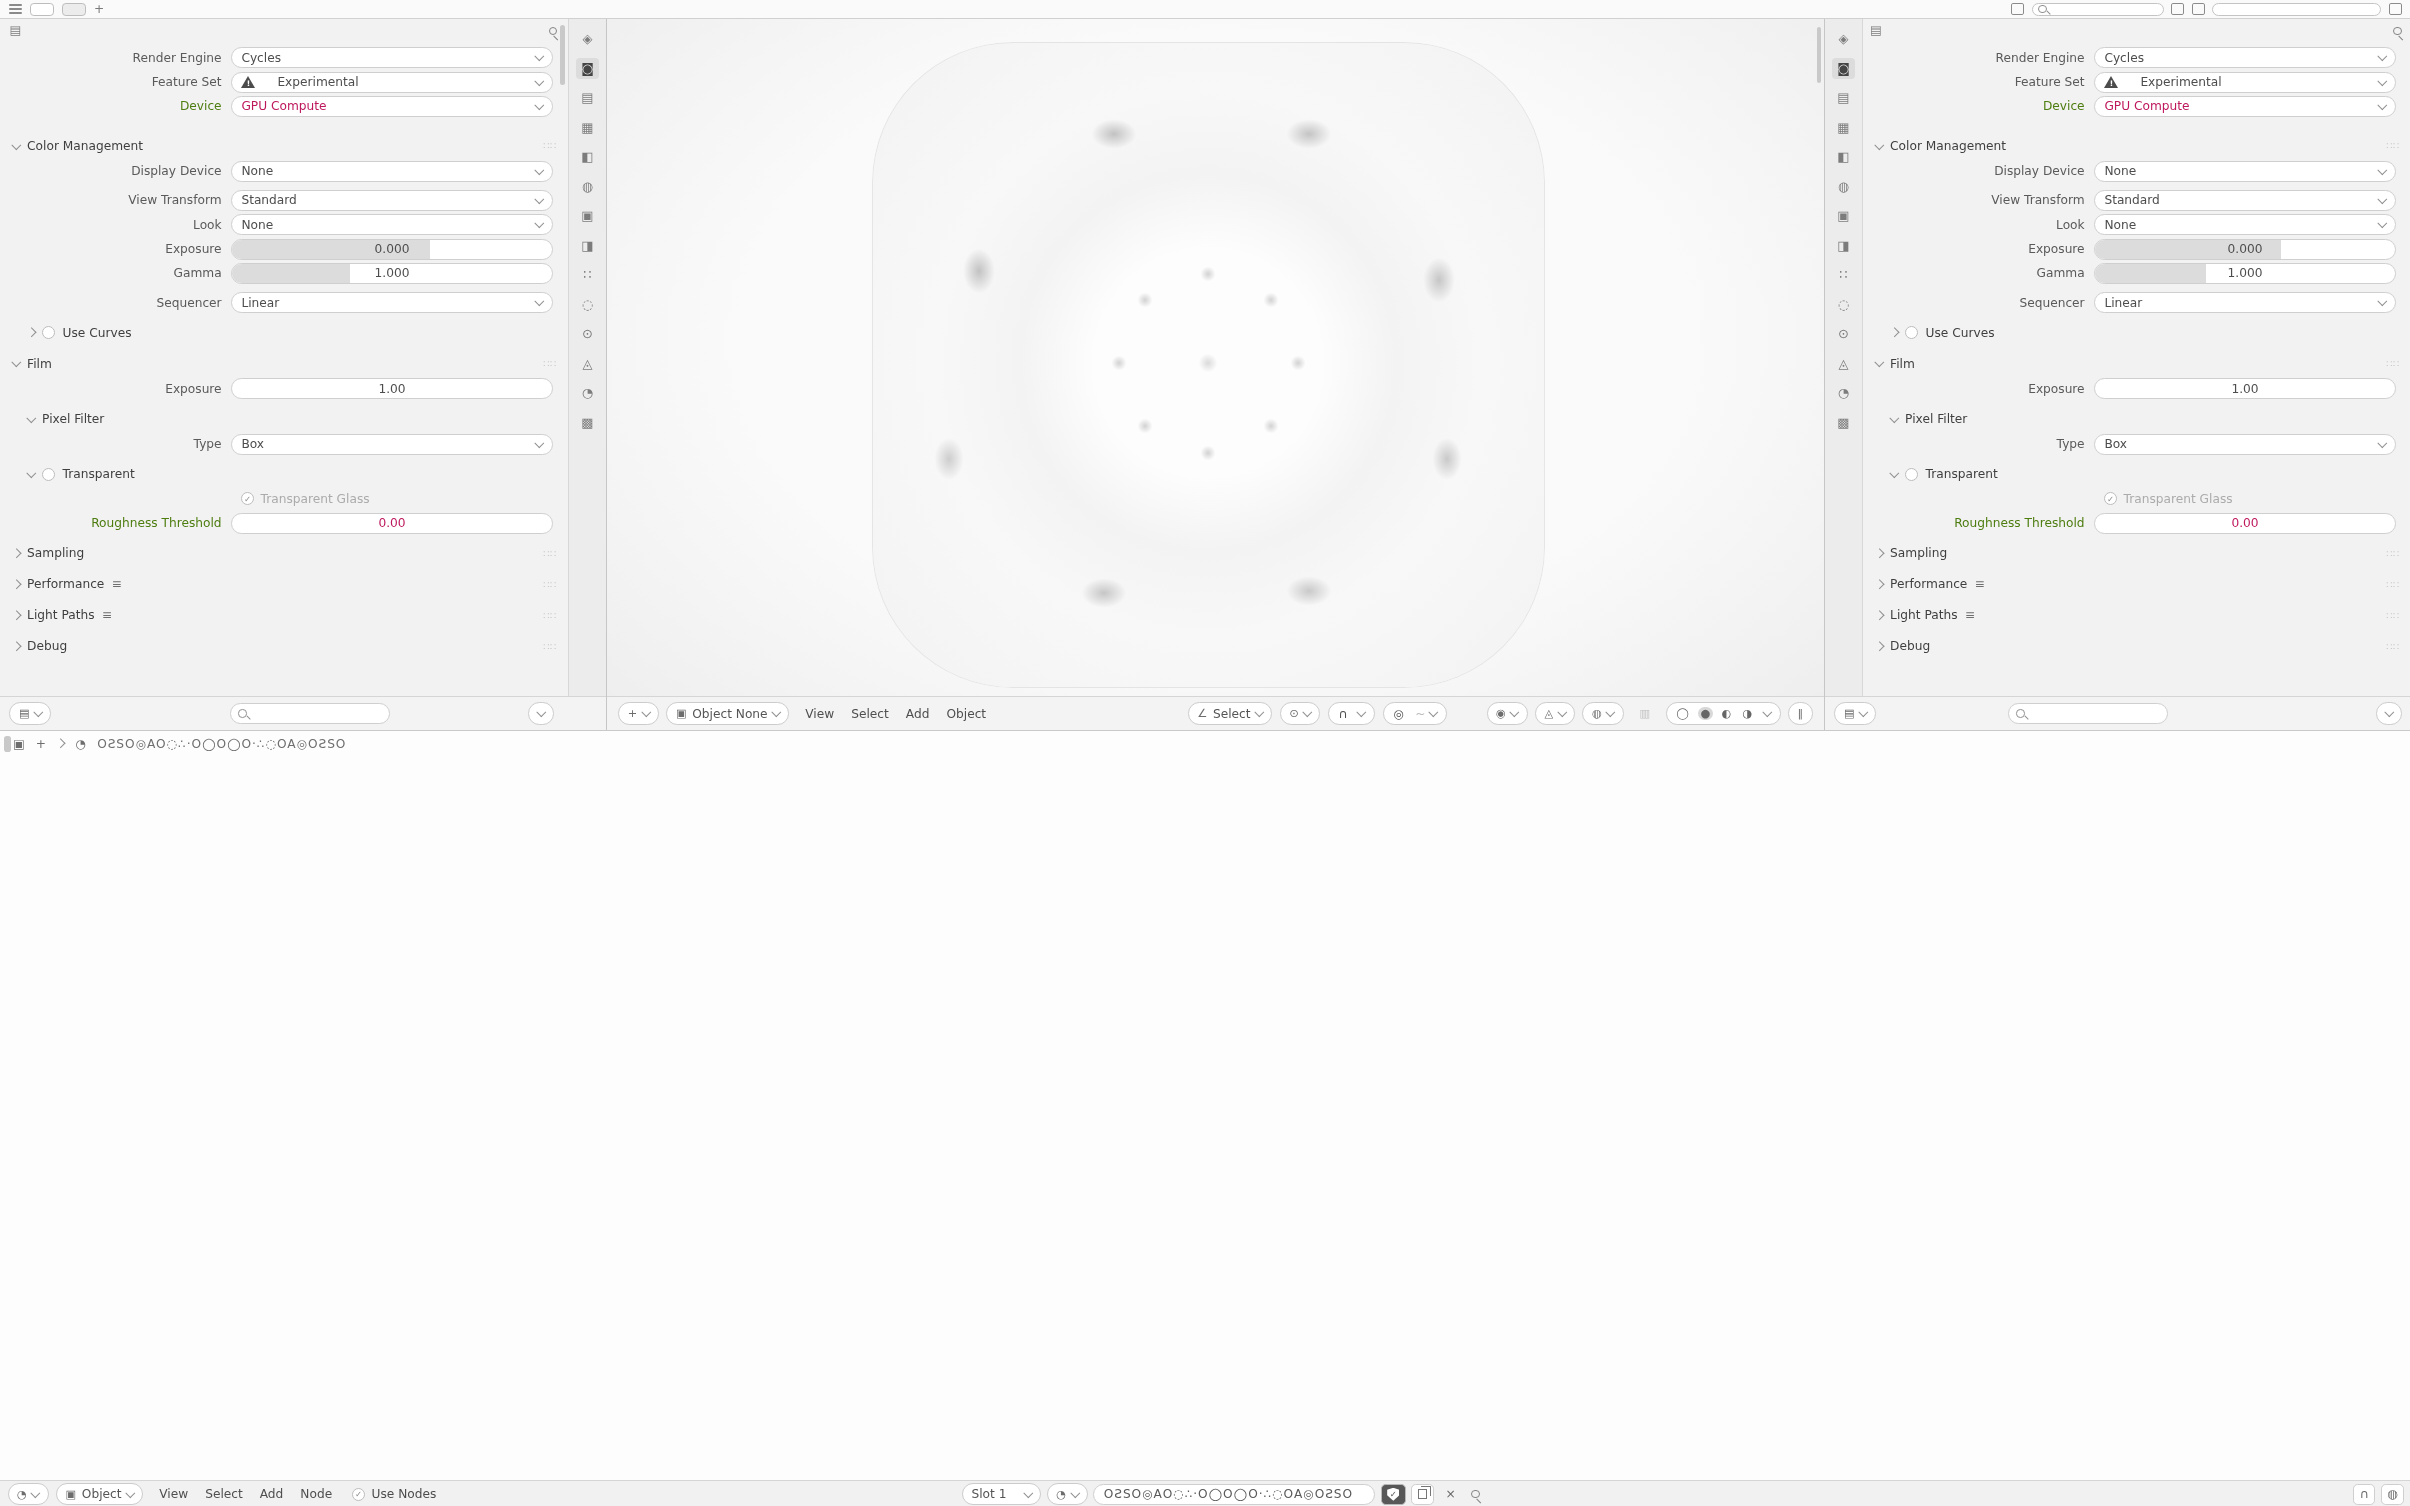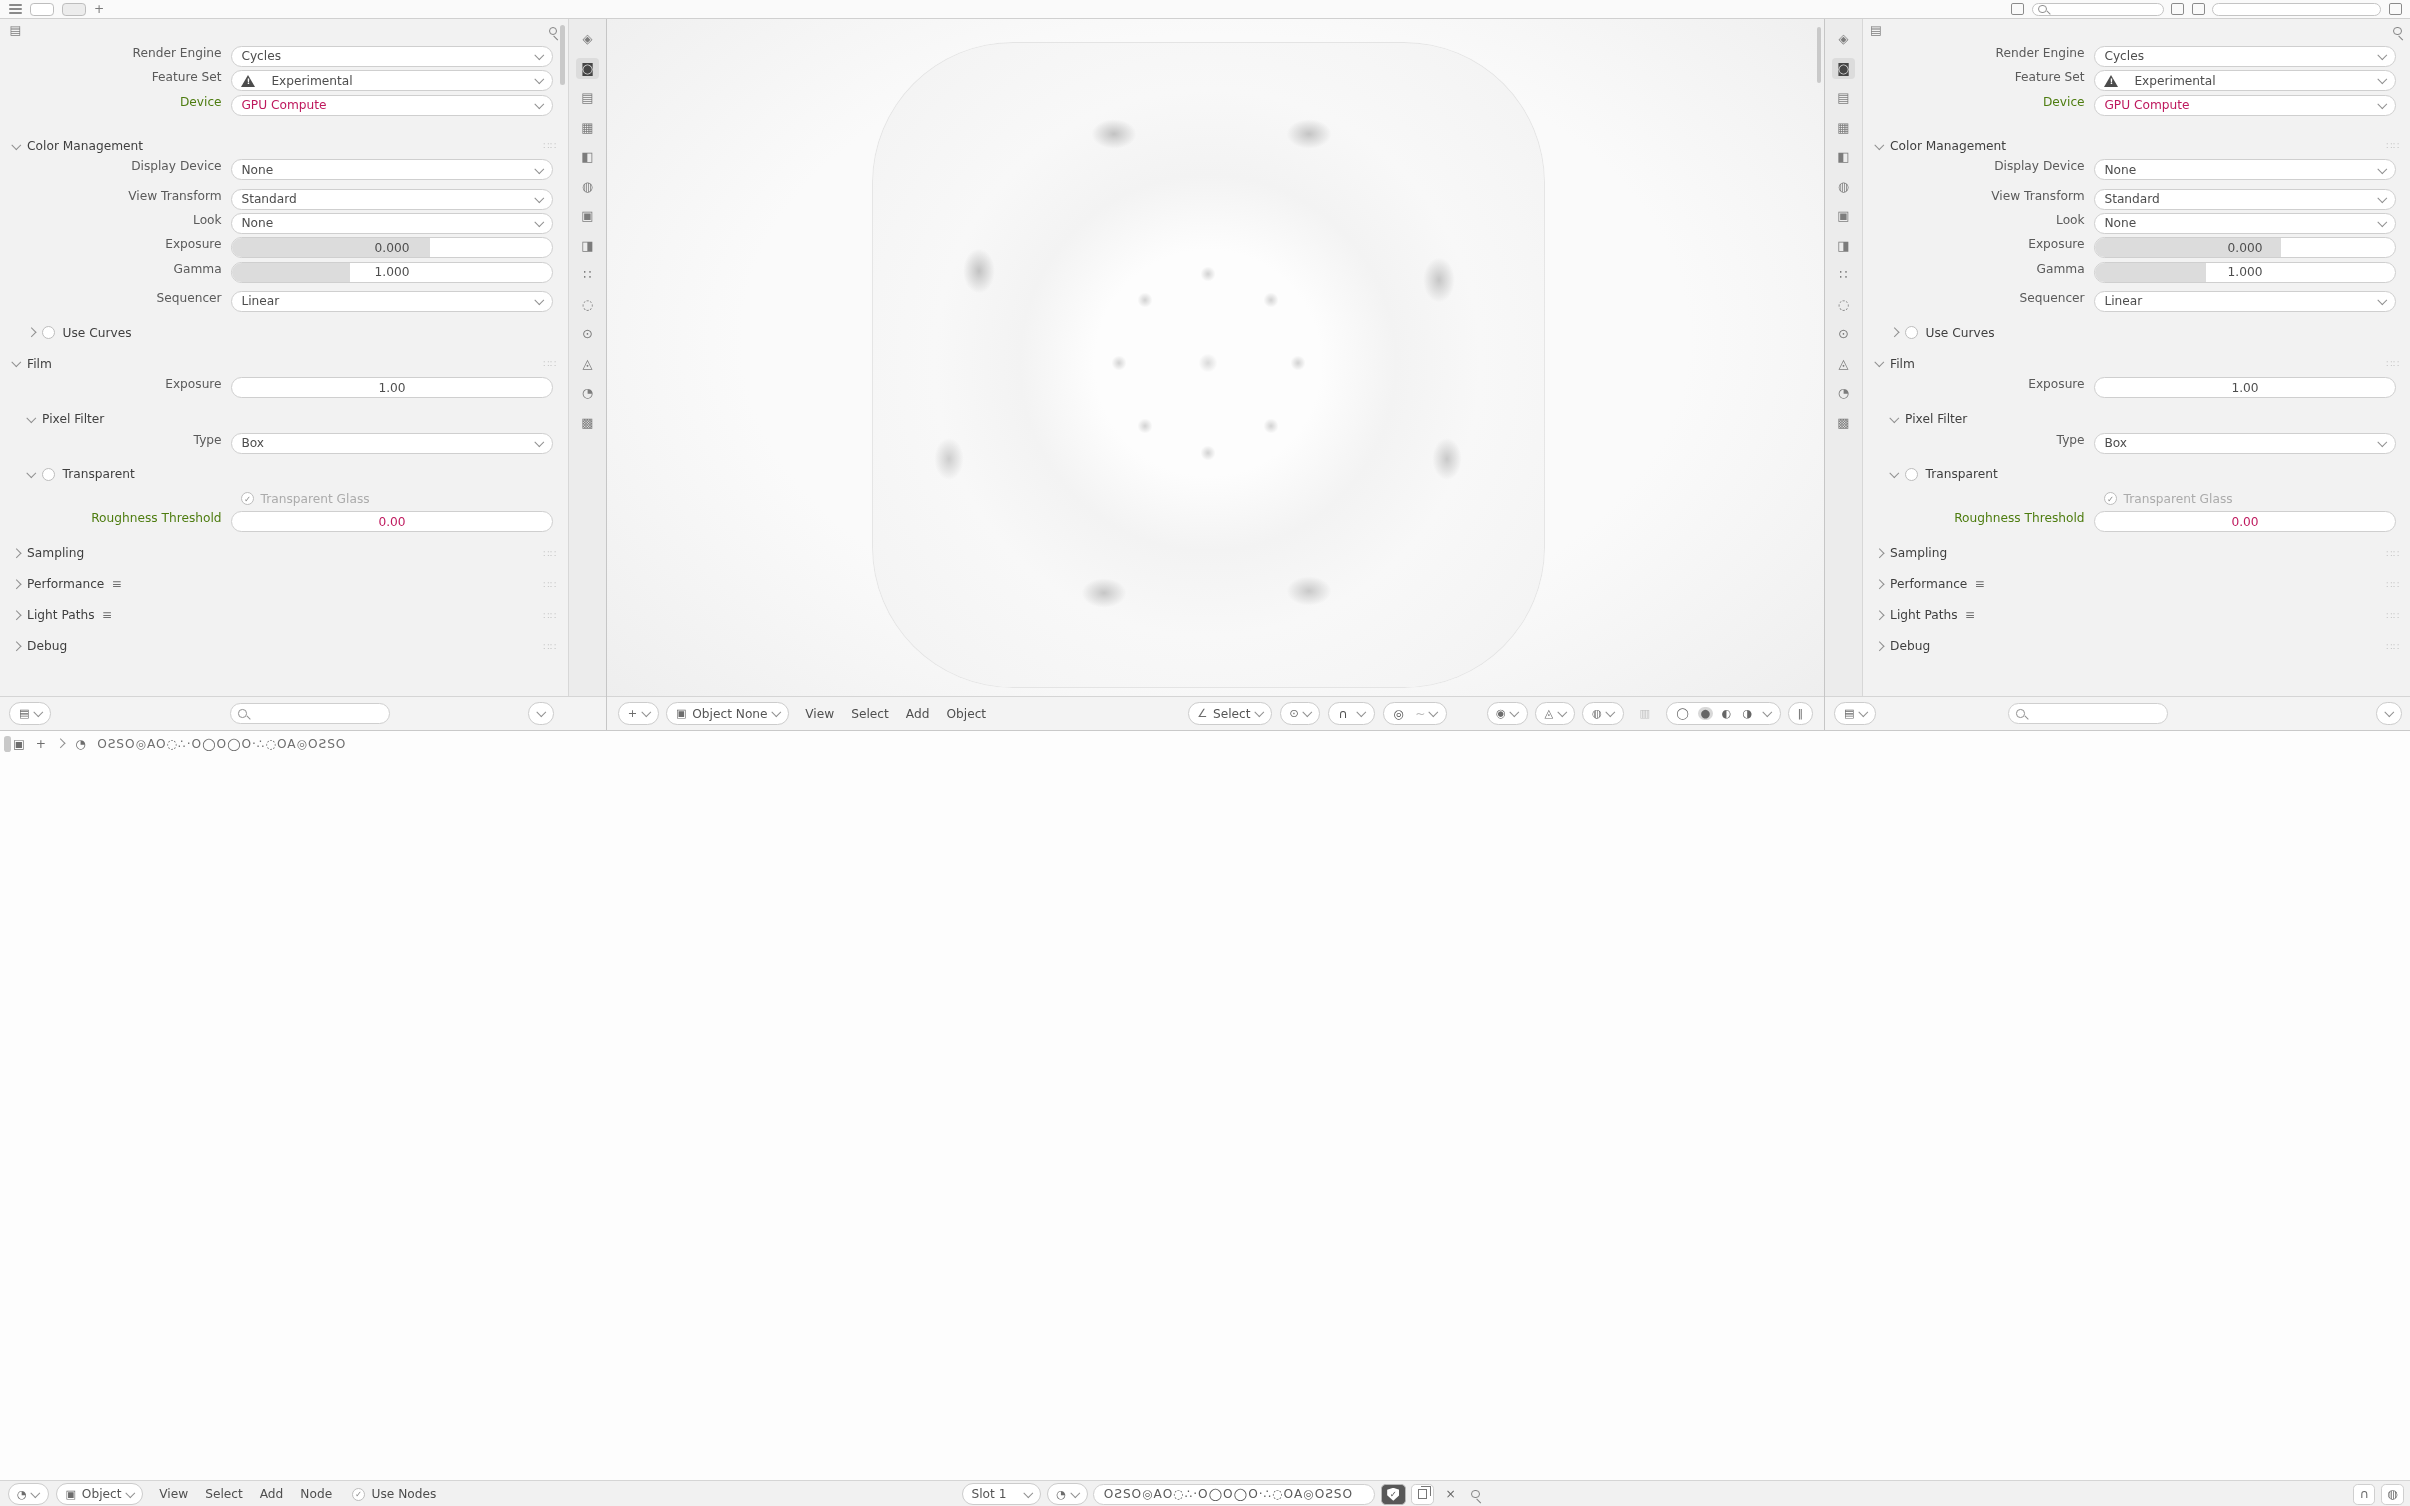--- a/index.html
+++ b/index.html
@@ -35,25 +35,25 @@
   .warn b{position:absolute;left:0;top:2.8px;width:14px;text-align:center;color:#fff;font-size:7.5px;font-weight:bold;line-height:9.4px}
 
   
   .workrow{position:absolute;left:0;top:19px;width:2411px;height:711px;display:flex}
   .props{position:relative;background:#f2f2f2;height:100%}
   .props.left{width:607px;border-right:0.9px solid #c6c6c6}
   .props.right{width:587px;border-left:0.9px solid #c6c6c6}
   .props-content{position:absolute;top:26px;bottom:34px;overflow:hidden}
   .props.left .props-content{left:0;right:38px}
   .props.right .props-content{left:38px;right:0}
-  .prow{display:flex;height:23.5px;margin:0.9px 0}
+  .prow{display:flex;align-items:center;height:23.5px;margin:0.9px 0}
   .plabel{width:231px;text-align:right;padding-right:9.4px;color:#5a5a5a;flex:none}
   .plabel.dim{color:#4d7c0f}
   .pwidget{flex:1;margin-right:15px;position:relative}
-  .pill{height:21px;border:0.9px solid #cfcfcf;border-radius:10.4px;background:#fff;display:flex;align-items:center;padding:0 9.4px;gap:16px;position:relative;overflow:hidden}
+  .pill{height:21px;border:0.9px solid #cfcfcf;border-radius:10.4px;background:#fff;display:flex;align-items:center;padding:0 9.4px;gap:22px;position:relative;overflow:hidden}
   .pill .val{flex:1;text-align:left;color:#4d4d4d;white-space:nowrap}
   .pill.center .val{text-align:center}
   .pill.dim{color:#ababab}
   .pill.dim .val{color:#be185d}
   .pill .fill{position:absolute;left:0;top:0;bottom:0;background:#dcdcdc;z-index:0}
   .pill .over{position:relative;z-index:1}
   .secrow{display:flex;align-items:center;height:25.4px;padding-left:13px;gap:7.5px;margin-top:5.6px;color:#3f3f3f}
   .secrow .grip{margin-left:auto;margin-right:11.3px;color:#c3c3c3;font-size:9.4px;letter-spacing:0.9px}
   .secrow .listic{color:#6f6f6f;font-size:12.2px;margin-right:1.9px}
   .secrow.sub{padding-left:28px}

